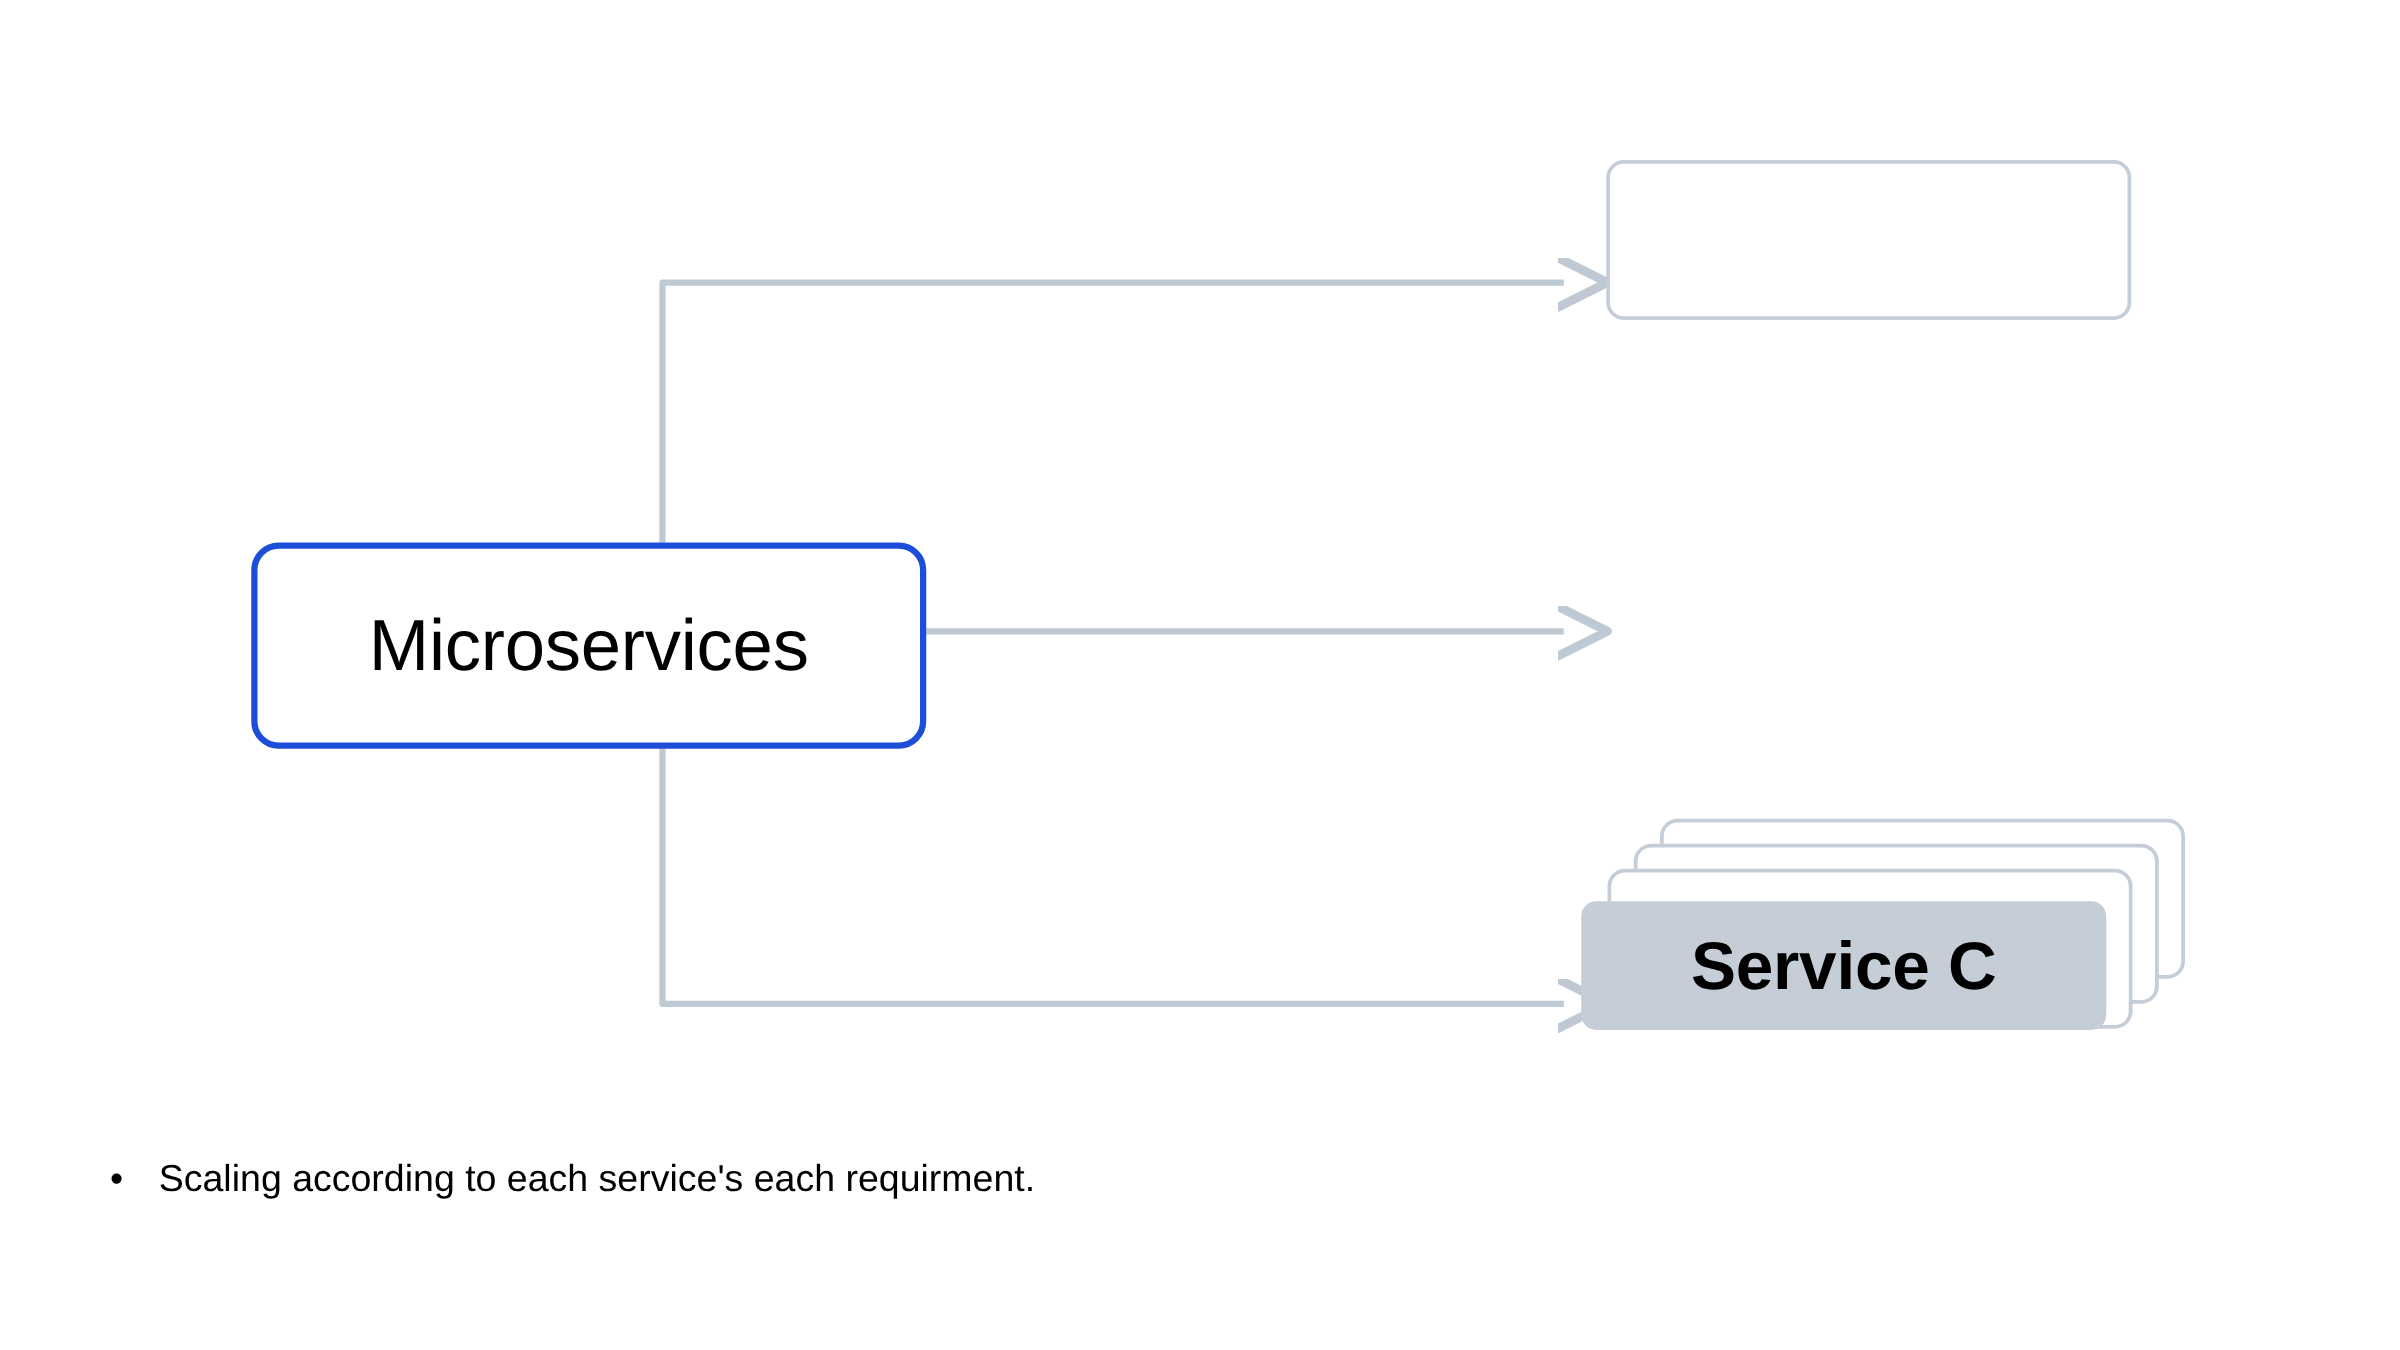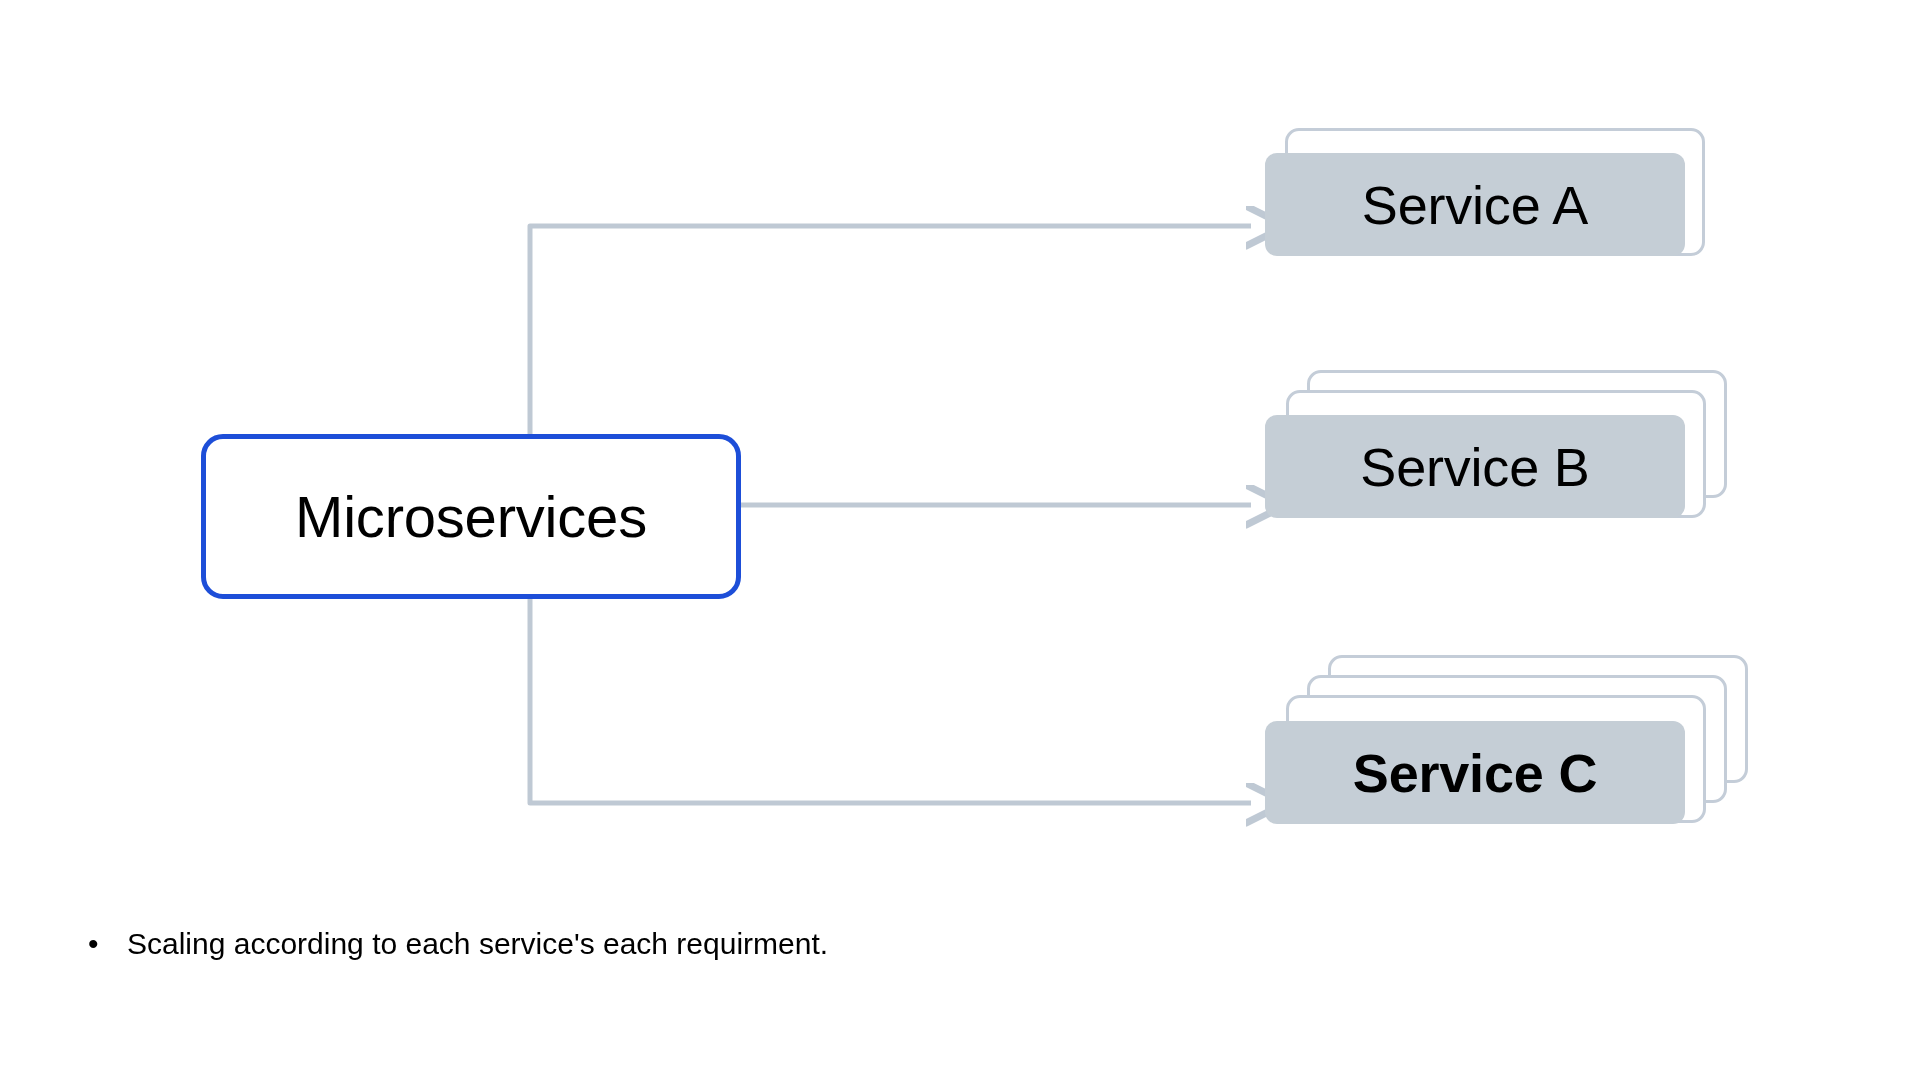--- a/index.html
+++ b/index.html
@@ -153,32 +153,22 @@
 
     <path d="M 530,599 L 530,803 L 1251,803" fill="none" stroke="#bfc9d4" stroke-width="5" stroke-linecap="butt" stroke-linejoin="round" marker-end="url(#arrowhead)"></path>
   </svg>
 
   <div class="node-central">
     <span class="node-label">Microservices</span>
   </div>
 
   <div class="service-group" id="group-a">
     <div class="stack-ghost ghost-1"></div>
-    <div class="stack-front">
-      <span class="service-label">Service A</span>
-    </div>
   </div>
 
-  <div class="service-group" id="group-b">
-    <div class="stack-ghost ghost-1"></div>
-    <div class="stack-ghost ghost-2"></div>
-    <div class="stack-front">
-      <span class="service-label">Service B</span>
-    </div>
-  </div>
 
   <div class="service-group" id="group-c">
     <div class="stack-ghost ghost-1"></div>
     <div class="stack-ghost ghost-2"></div>
     <div class="stack-ghost ghost-3"></div>
     <div class="stack-front">
       <span class="service-label">Service C</span>
     </div>
   </div>
 

